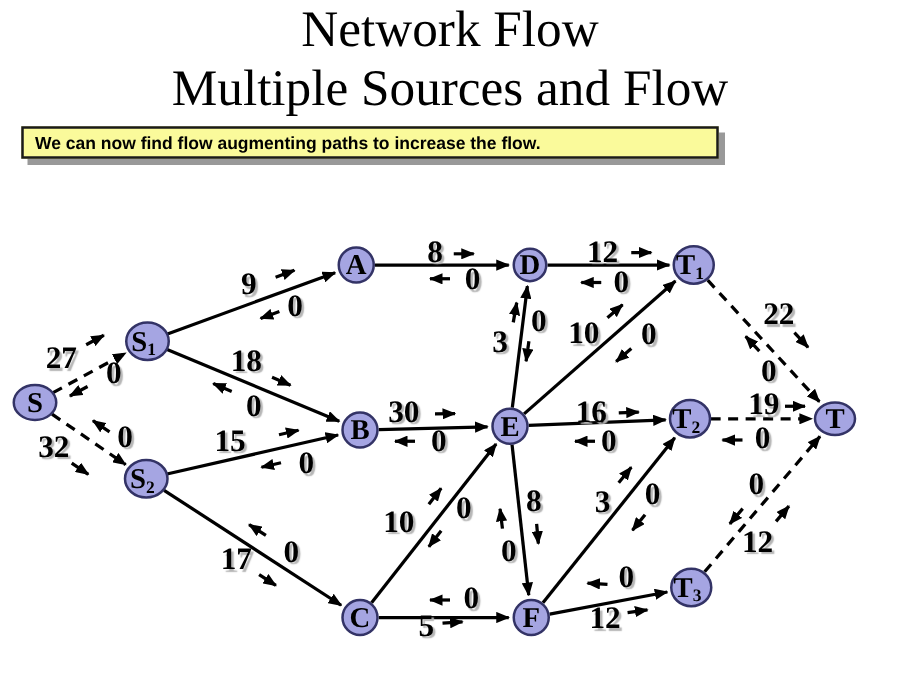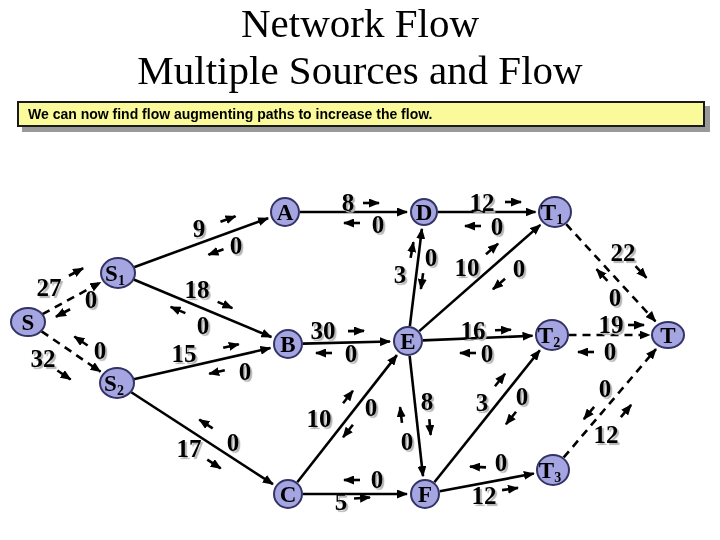--- a/index.html
+++ b/index.html
@@ -6,21 +6,21 @@
   #slide {
     position:relative; width:720px; height:540px; background:#ffffff;
     overflow:hidden; font-family:"Liberation Serif", serif;
   }
   #title-block {
     position:absolute; top:0; left:0; width:720px; text-align:center;
     font-family:"Liberation Serif", serif; color:#000;
   }
   .title-line { font-size:41px; line-height:47px; white-space:nowrap; }
   #banner {
-    position:absolute; left:17px; top:101px; width:688px; height:26px;
+    position:absolute; left:17px; top:101px; width:558px; height:26px;
     box-sizing:border-box; border:2px solid #1a1a1a; background:#fafa9b;
     box-shadow:5px 5px 0 0 #999999;
     font-family:"Liberation Sans", sans-serif; font-weight:bold;
     font-size:14px; line-height:22px; color:#000; padding-left:9px;
     white-space:nowrap; overflow:hidden;
   }
   #graph-area { position:absolute; left:0; top:130px; width:720px; height:410px; }
   svg text { font-family:"Liberation Serif", serif; font-weight:bold; fill:#000; }
   .edge-label { font-size:25px; text-shadow:2px 2px 1px #b5b5b5; }
   .node-label { font-size:23px; }

